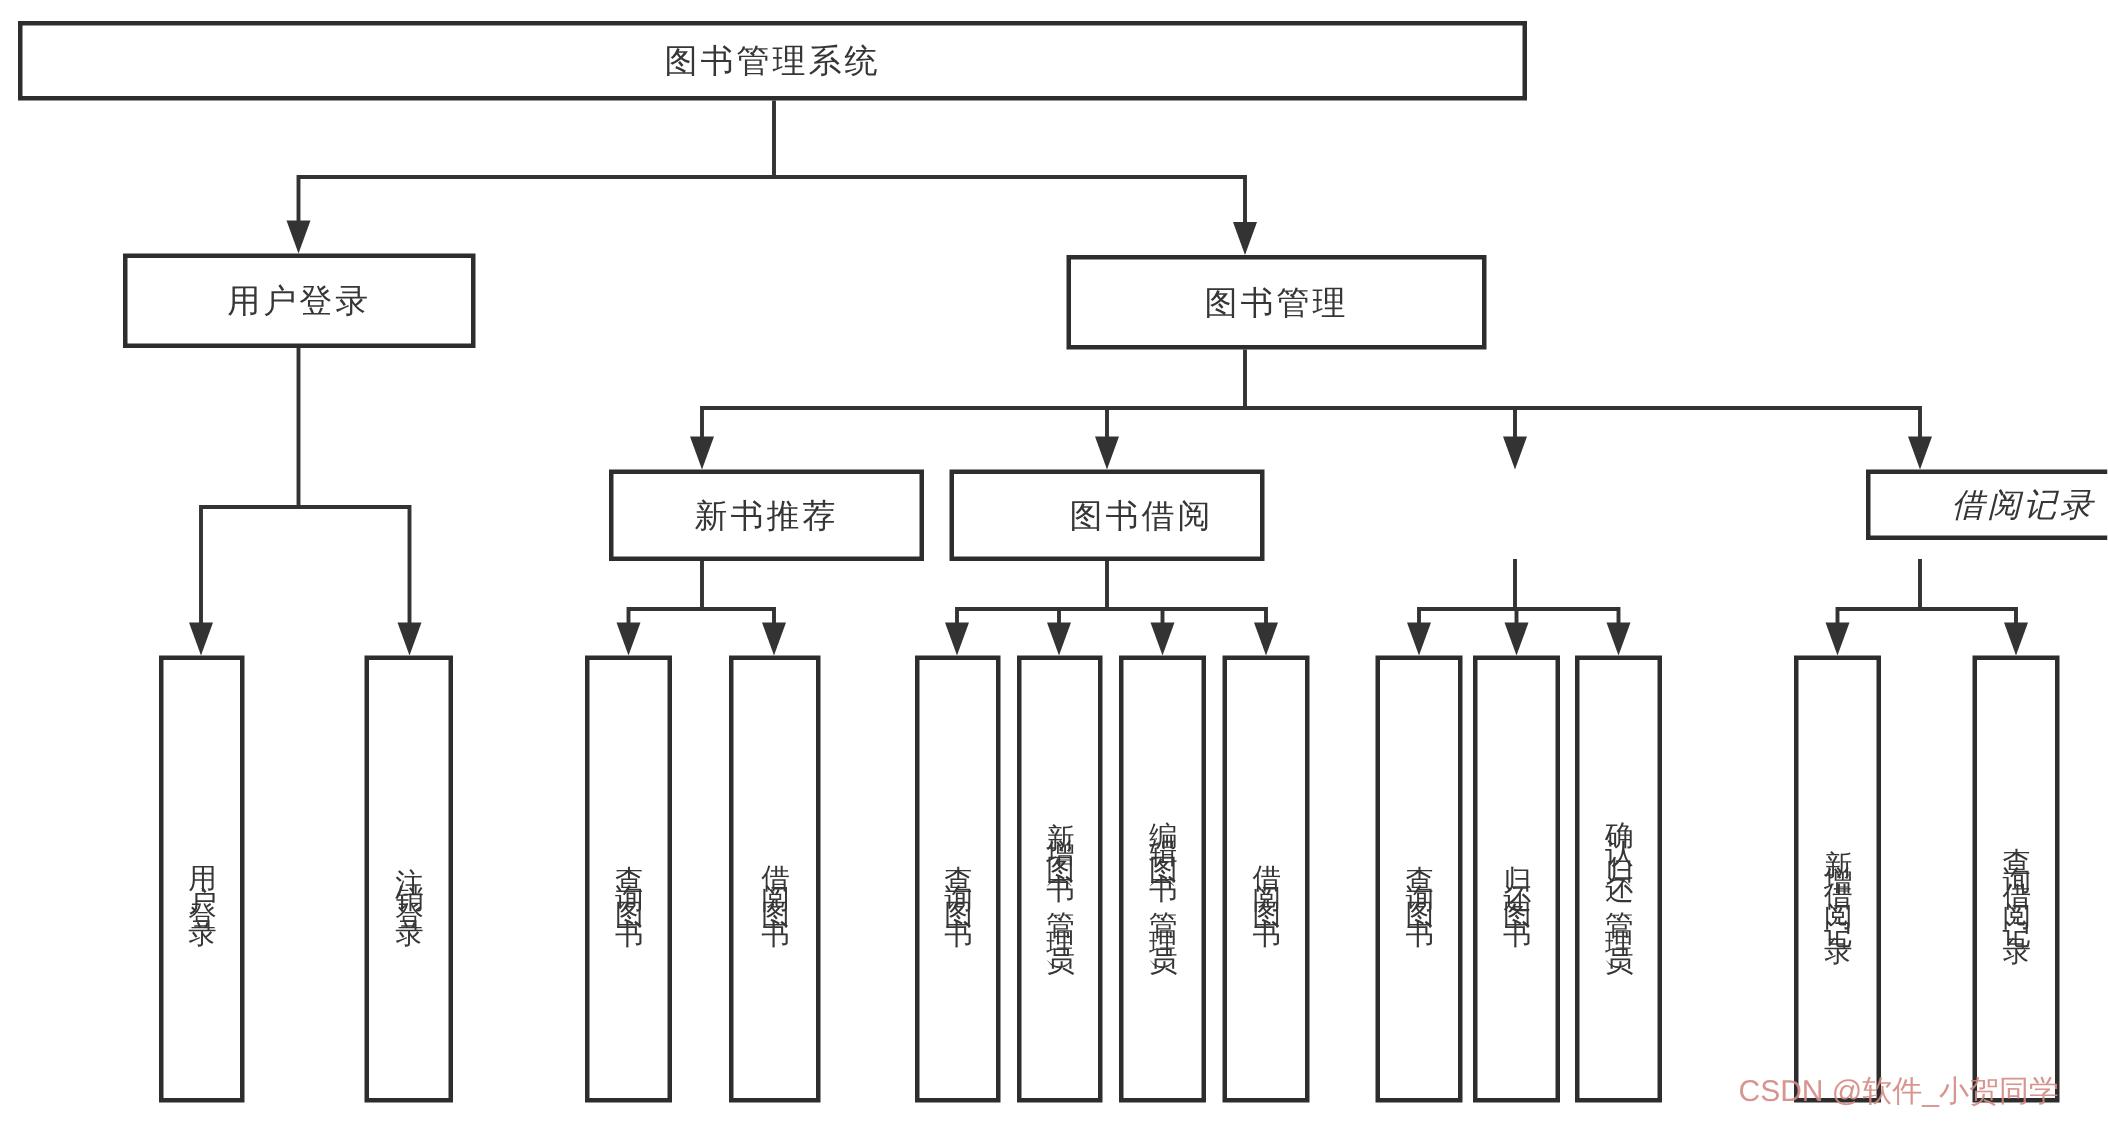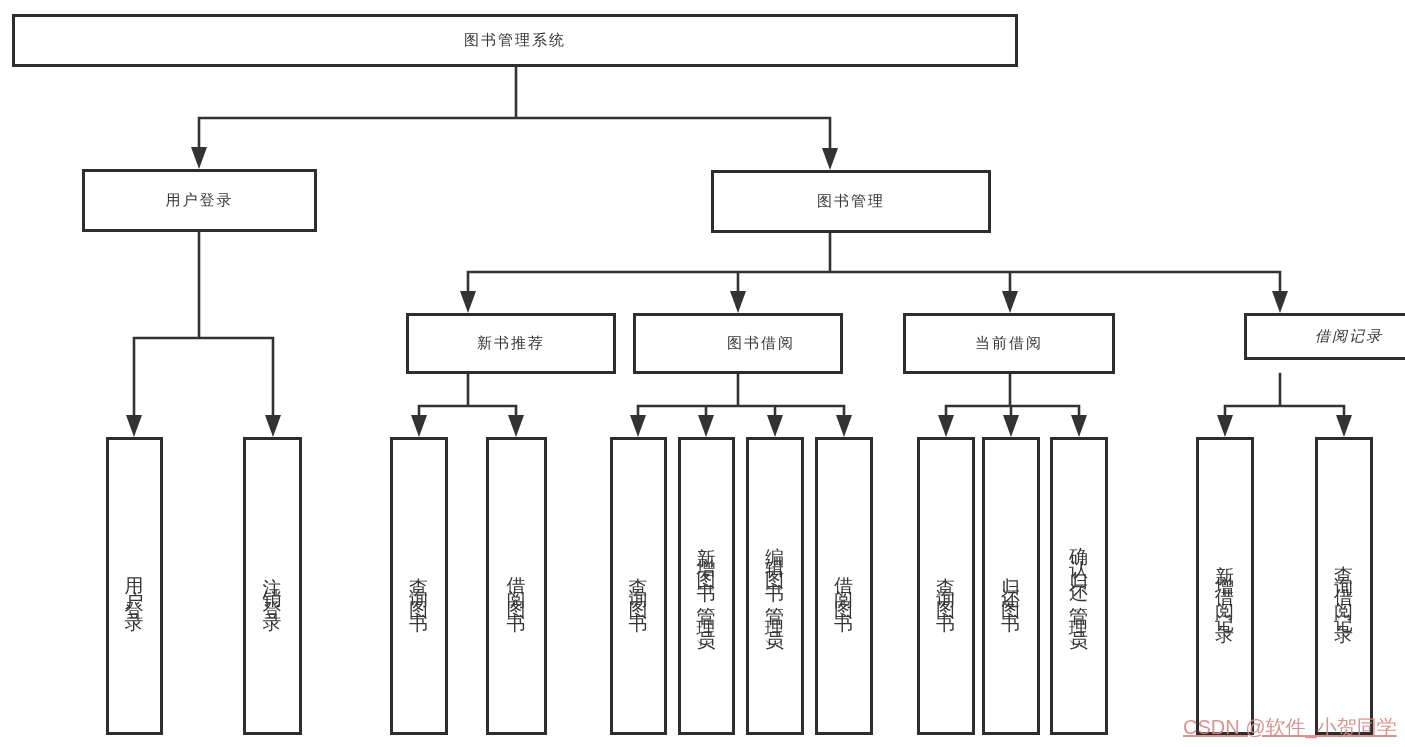--- a/index.html
+++ b/index.html
@@ -27,40 +27,39 @@
     position: absolute;
     box-sizing: border-box;
     border: 3px solid #2d2d2d;
     background: #ffffff;
     display: flex;
     align-items: center;
     justify-content: center;
     color: #363636;
   }
   .hlabel {
-    font-size: 15px;
+    font-size: 22px;
     letter-spacing: 2px;
     white-space: nowrap;
   }
   .vtext {
     writing-mode: vertical-rl;
     text-orientation: mixed;
     font-size: 19px;
     letter-spacing: 12px;
     line-height: 1;
     white-space: nowrap;
   }
   #watermark {
     position: absolute;
-    left: 1183px;
+    left: 1159px;
     top: 714px;
     font-size: 20px;
     color: rgba(212, 138, 132, 0.9);
     white-space: nowrap;
-    text-decoration: underline;
   }
 </style>
 </head>
 <body>
 
 <div id="stage">
 
   <svg id="connectors" viewBox="0 0 1405 747" xmlns="http://www.w3.org/2000/svg">
     <g>
       <path d="M516 67 V118 M199 118 H830 M199 118 V150 M830 118 V151"></path>
@@ -116,23 +115,20 @@
   <div class="box" style="left:711px; top:170px; width:280px; height:63px;">
     <span class="hlabel">图书管理</span>
   </div>
 
   <div class="box" style="left:363px; top:313px; width:210px; height:61px;margin-left:43px;">
     <span class="hlabel">新书推荐</span>
   </div>
   <div class="box" style="left:633px; top:313px; width:210px; height:61px;padding-left:46px;">
     <span class="hlabel">图书借阅</span>
   </div>
-  <div class="box" style="left:903px; top:313px; width:212px; height:61px;">
-    <span class="hlabel">当前借阅</span>
-  </div>
   <div class="box" style="left:1244px; top:313px; width:210px; height:47px;font-style:italic;">
     <span class="hlabel">借阅记录</span>
   </div>
 
   <div class="box" style="left:106px; top:437px; width:57px; height:298px;">
     <span class="vtext">用户登录</span>
   </div>
   <div class="box" style="left:243px; top:437px; width:59px; height:298px;">
     <span class="vtext">注销登录</span>
   </div>

